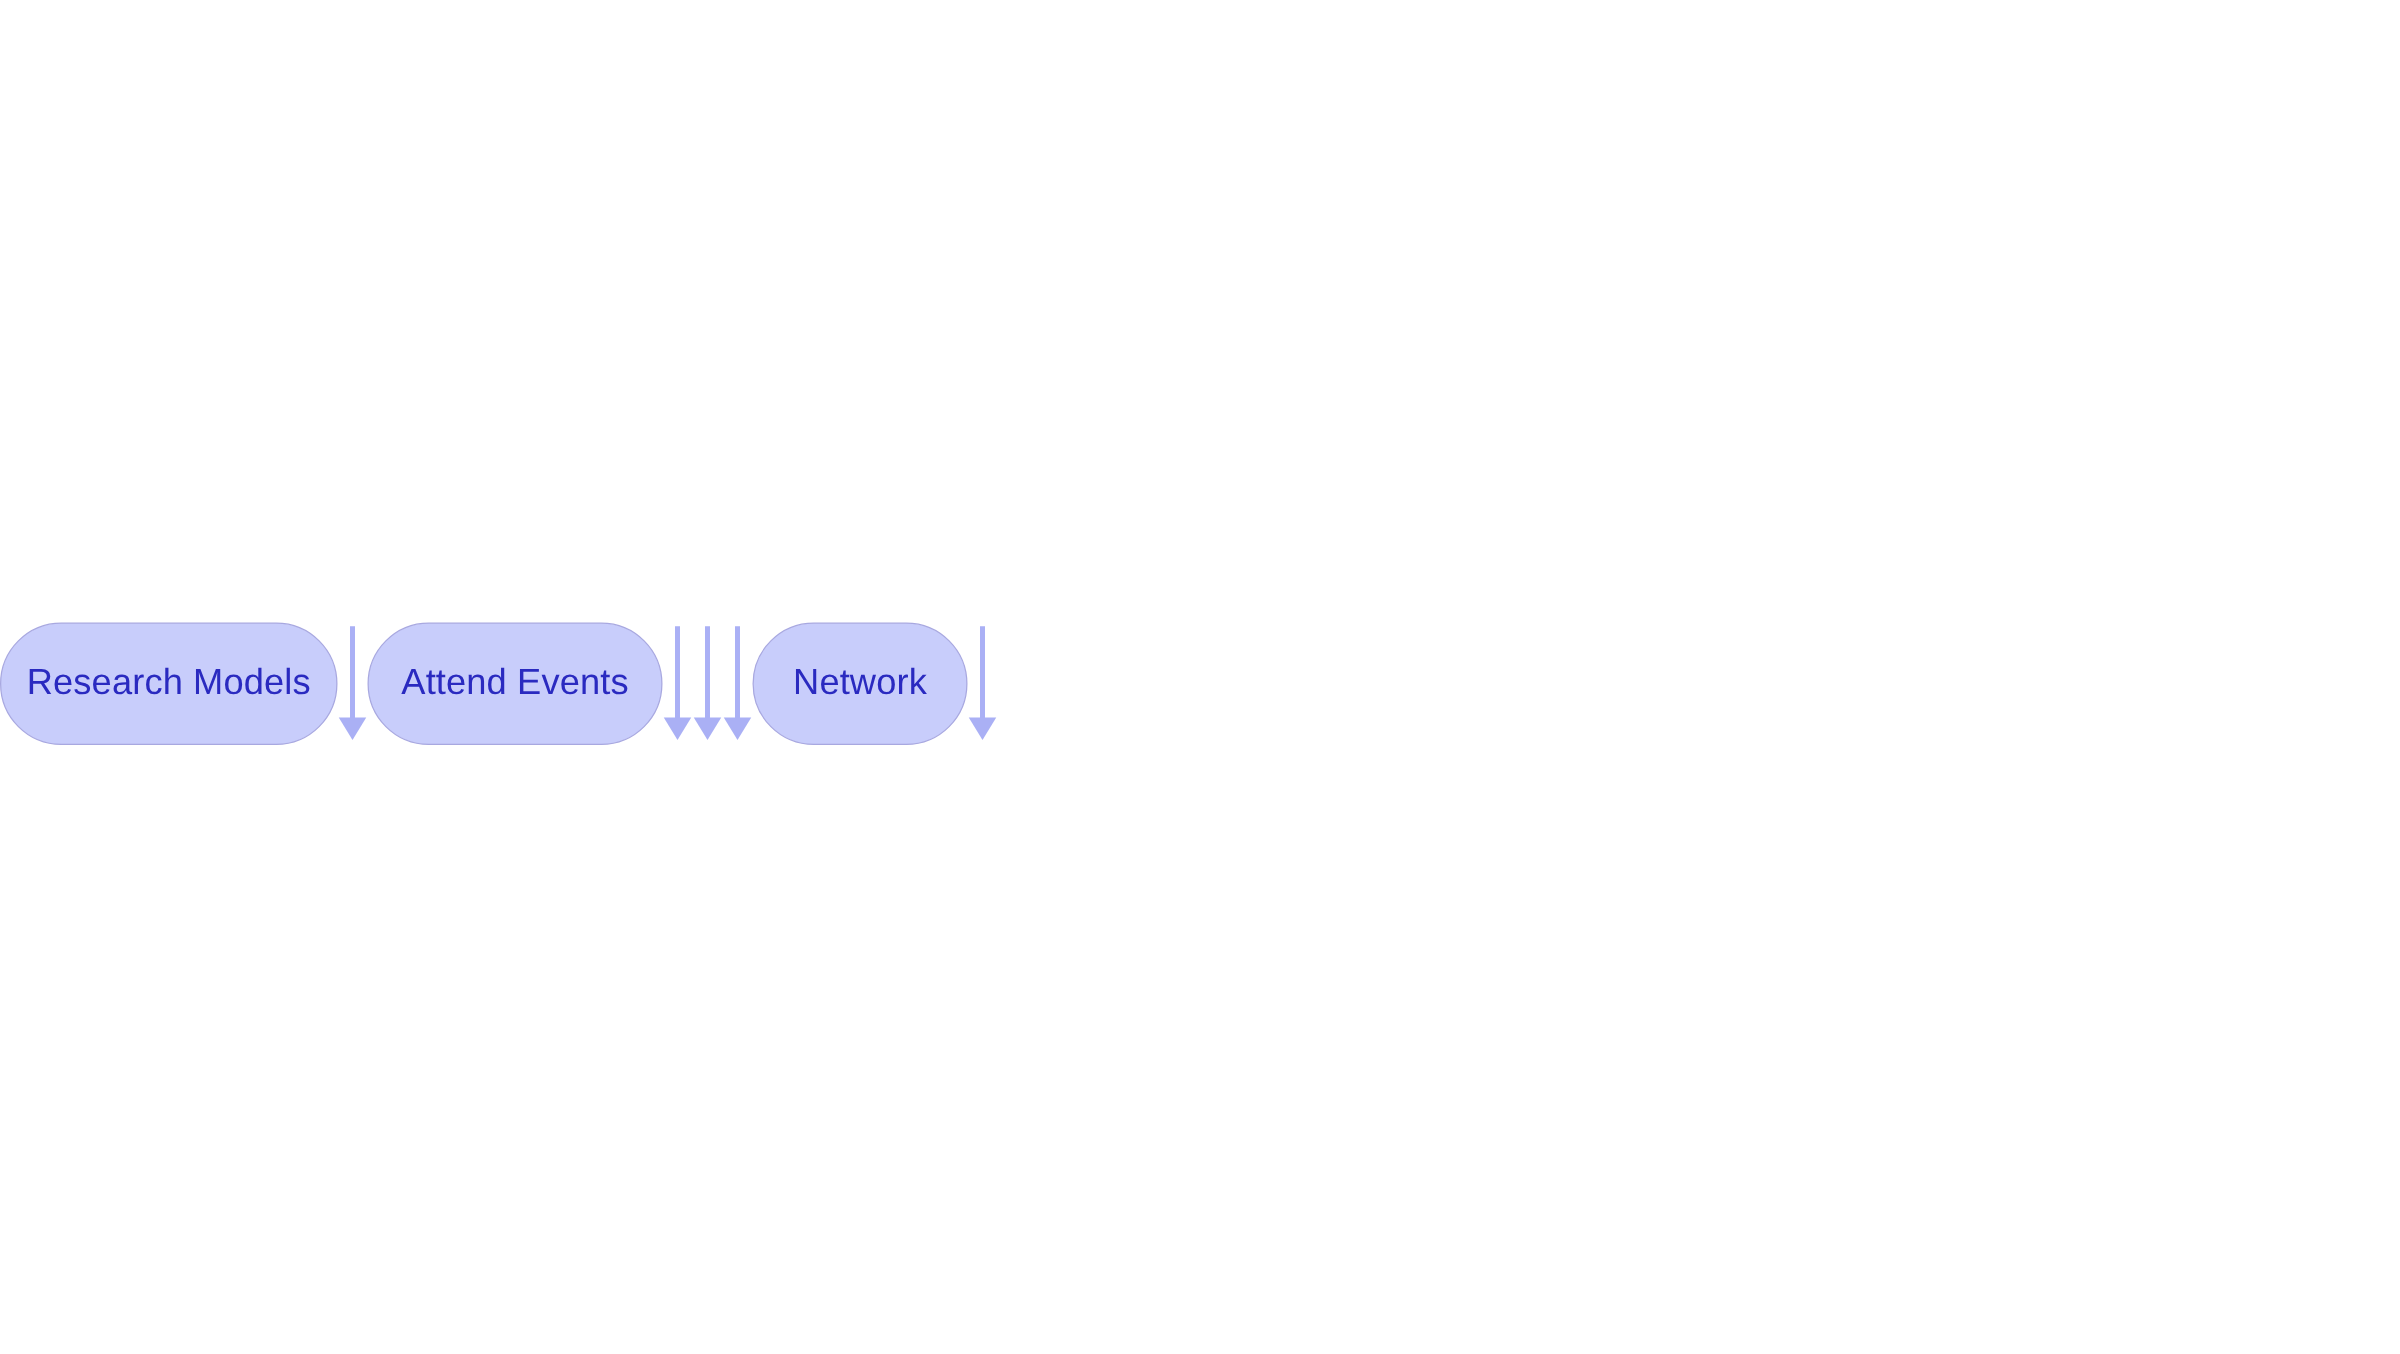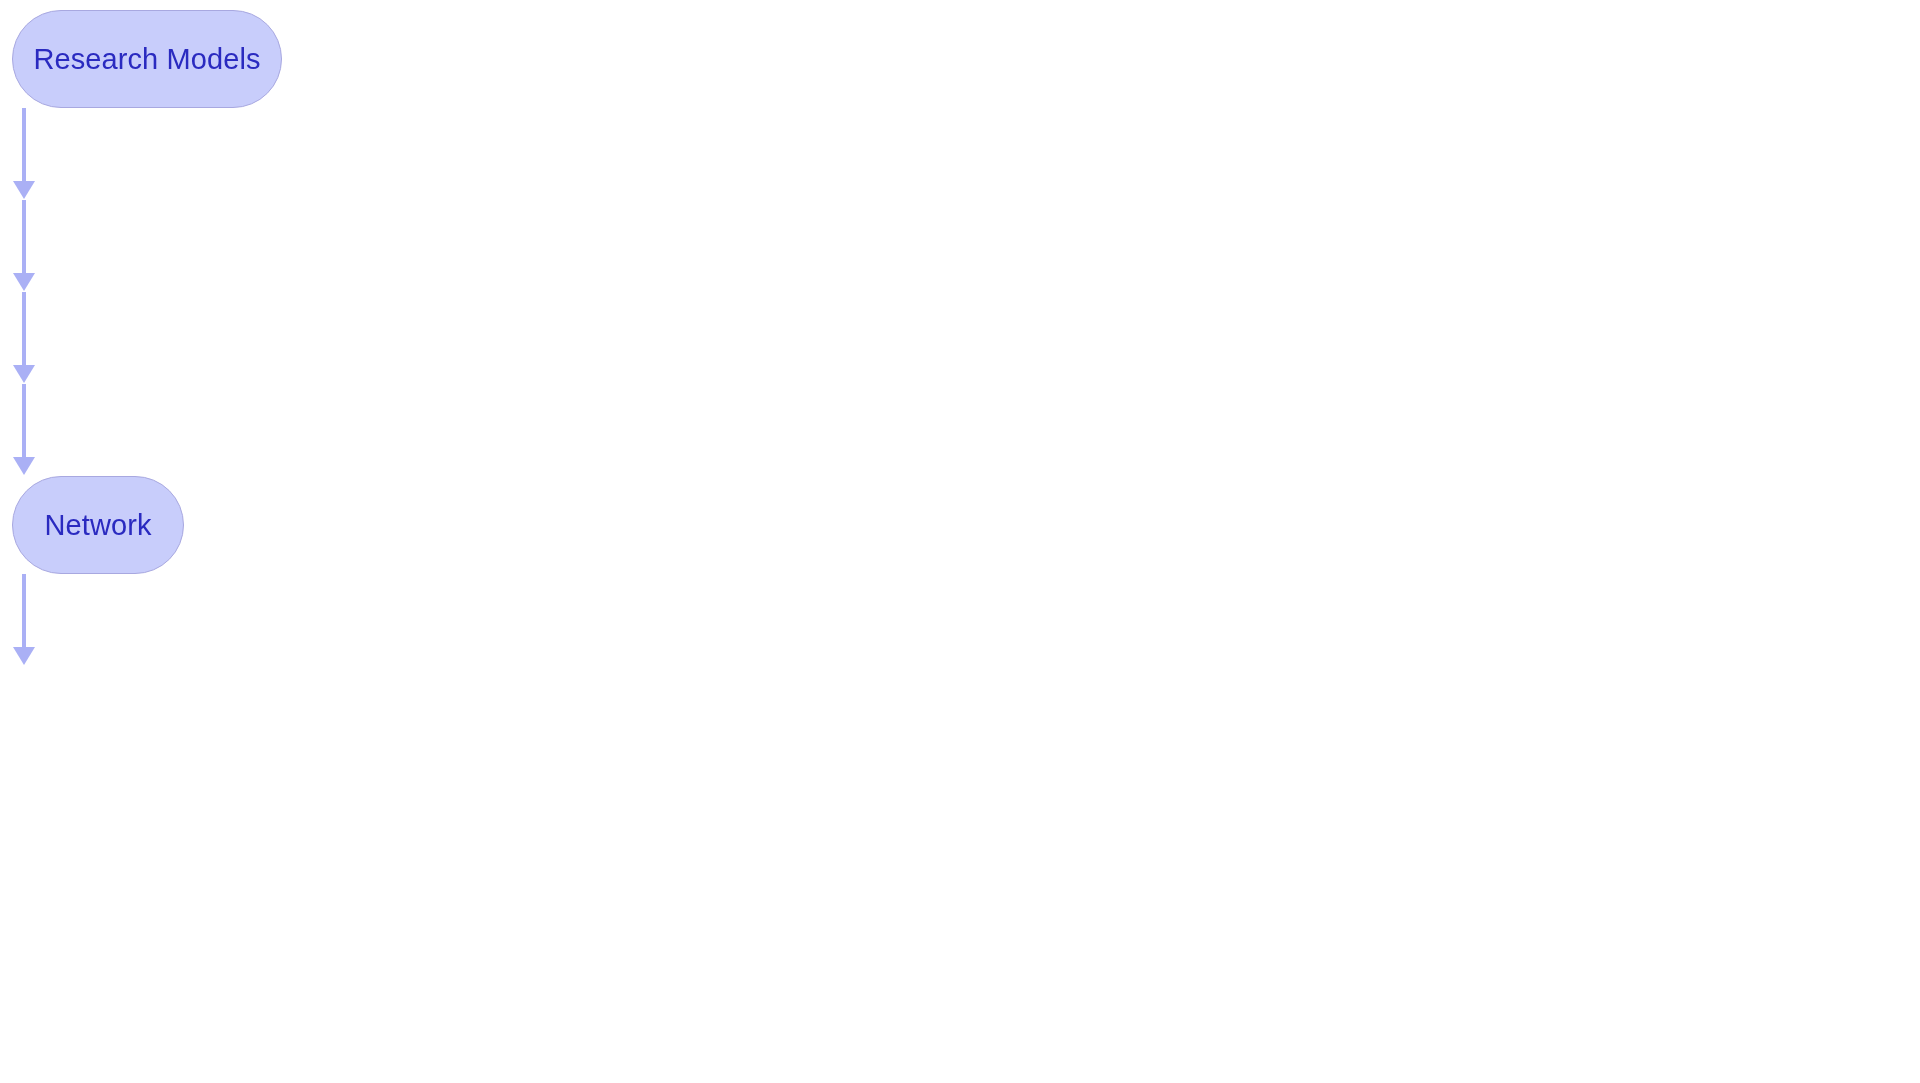--- a/index.html
+++ b/index.html
@@ -21,25 +21,24 @@
     background: #ffffff;
   }
 
   .flow-column {
     position: absolute;
     left: 0;
     top: 0;
     width: 1920px;
     height: 1083px;
     display: flex;
-    flex-direction: column;
+    align-items: center;
     justify-content: flex-start;
     padding-top: 10px;
     box-sizing: border-box;
-    padding-left: 12px;
   }
 
   .flow-node {
     box-sizing: border-box;
     height: 98px;
     border-radius: 49px;
     background: #c8cdfb;
     border: 1.6px solid #a8a8e0;
     display: flex;
     align-items: center;
@@ -100,20 +99,23 @@
 
     <div class="flow-node node-w-0">
       <span class="flow-node-label">Research Models</span>
     </div>
 
     <div class="flow-connector">
       <div class="connector-line"></div>
       <div class="connector-arrowhead"></div>
     </div>
 
+    <div class="flow-node node-w-1">
+      <span class="flow-node-label">Attend Events</span>
+    </div>
 
     <div class="flow-connector">
       <div class="connector-line"></div>
       <div class="connector-arrowhead"></div>
     </div>
 
 
     <div class="flow-connector">
       <div class="connector-line"></div>
       <div class="connector-arrowhead"></div>

